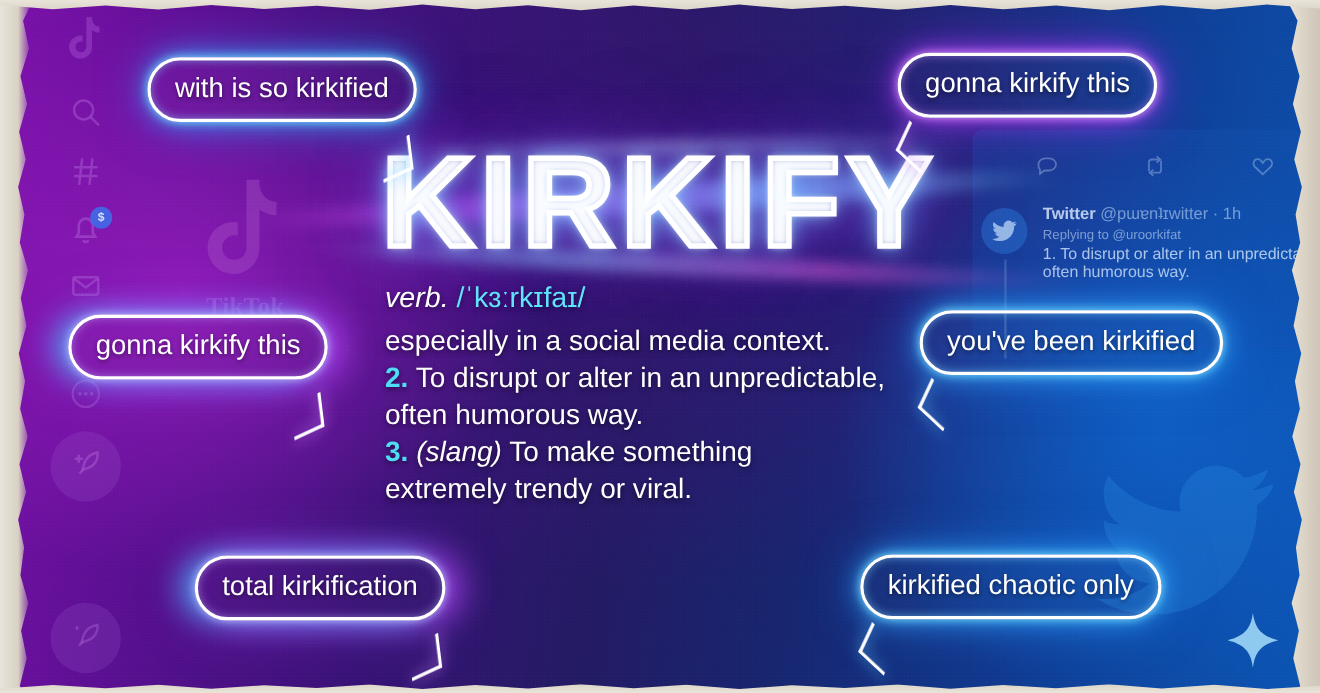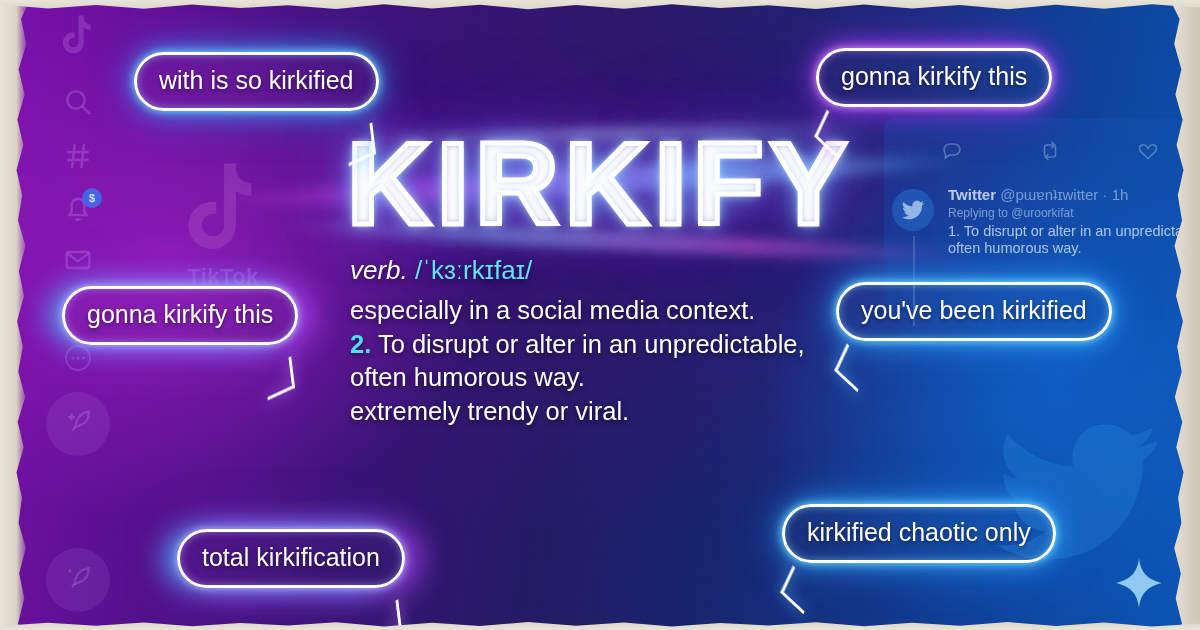--- a/index.html
+++ b/index.html
@@ -56,21 +56,21 @@
 
   .tw-bird-wm{position:absolute;right:18px;bottom:46px;z-index:3;opacity:.22;}
   .sparkle{position:absolute;right:38px;bottom:18px;z-index:6;}
 
   
   .rail{position:absolute;left:46px;top:0;width:74px;height:630px;z-index:6;}
   .rail-ico{position:absolute;left:0;width:64px;height:64px;display:flex;align-items:center;justify-content:center;}
   .rail-ico svg{opacity:.40;}
   .rail-round{border-radius:50%;background:rgba(175,120,225,.16);}
 
-  .tiktok-wm{position:absolute;left:180px;top:162px;z-index:5;text-align:center;opacity:.55;}
+  .tiktok-wm{position:absolute;left:180px;top:162px;z-index:5;text-align:center;opacity:.55;font-family:Liberation Serif, serif;}
   .tiktok-wm .tk-label{font-size:22px;font-weight:700;color:rgba(175,110,215,.85);letter-spacing:.4px;margin-top:2px;}
 
   
   .streak{position:absolute;z-index:7;pointer-events:none;border-radius:50%;filter:blur(6px);}
   .s1{left:210px;top:168px;width:760px;height:26px;
       background:linear-gradient(90deg,rgba(255,60,220,0),rgba(230,90,255,.55),rgba(120,200,255,.75),rgba(90,160,255,0));
       transform:rotate(-3.2deg);}
   .s2{left:280px;top:232px;width:700px;height:18px;
       background:linear-gradient(90deg,rgba(120,210,255,0),rgba(140,220,255,.5),rgba(255,110,240,.45),rgba(160,90,255,0));
       transform:rotate(2.6deg);}
@@ -128,21 +128,21 @@
 
   
   .tail.br{right:34px;bottom:-24px;transform:rotate(-25deg) skewX(-18deg);}
   .tail.bl{left:34px;bottom:-24px;transform:rotate(115deg) skewX(-18deg);}
 
   
   #b-top-left   {left:134px; top:52px;}
   #b-top-right  {left:816px; top:48px;}
   #b-mid-left   {left:62px;  top:286px;}
   #b-mid-right  {left:836px; top:282px;}
-  #b-bot-left   {left:148px; top:529px;padding-left:29px;}
+  #b-bot-left   {left:148px; top:505px;padding-left:29px;}
   #b-bot-right  {left:782px; top:504px;}
 
   .grain{position:absolute;inset:0;z-index:50;pointer-events:none;opacity:.16;
     background-image:repeating-linear-gradient(0deg,rgba(255,255,255,.05) 0 1px,rgba(0,0,0,0) 1px 3px),
                      repeating-linear-gradient(90deg,rgba(255,255,255,.04) 0 1px,rgba(0,0,0,0) 1px 3px);}
 </style>
 </head>
 <body>
 
 <div class="poster">
@@ -295,20 +295,25 @@
     </div>
 
     <div class="dline">especially in a social media context.</div>
 
     <div class="dline">
       <span class="num">2.</span>
       <span>To disrupt or alter in an unpredictable,</span>
     </div>
     <div class="dline">often humorous way.</div>
 
+    <div class="dline">
+      <span class="num">3.</span>
+      <span class="slang">(slang)</span>
+      <span>To make something</span>
+    </div>
     <div class="dline">extremely trendy or viral.</div>
   </div>
 
   <div class="bub cy" id="b-top-left">
     <div class="box">with is so kirkified</div>
     <span class="tail br">
         <i></i>
       </span>
   </div>
 

